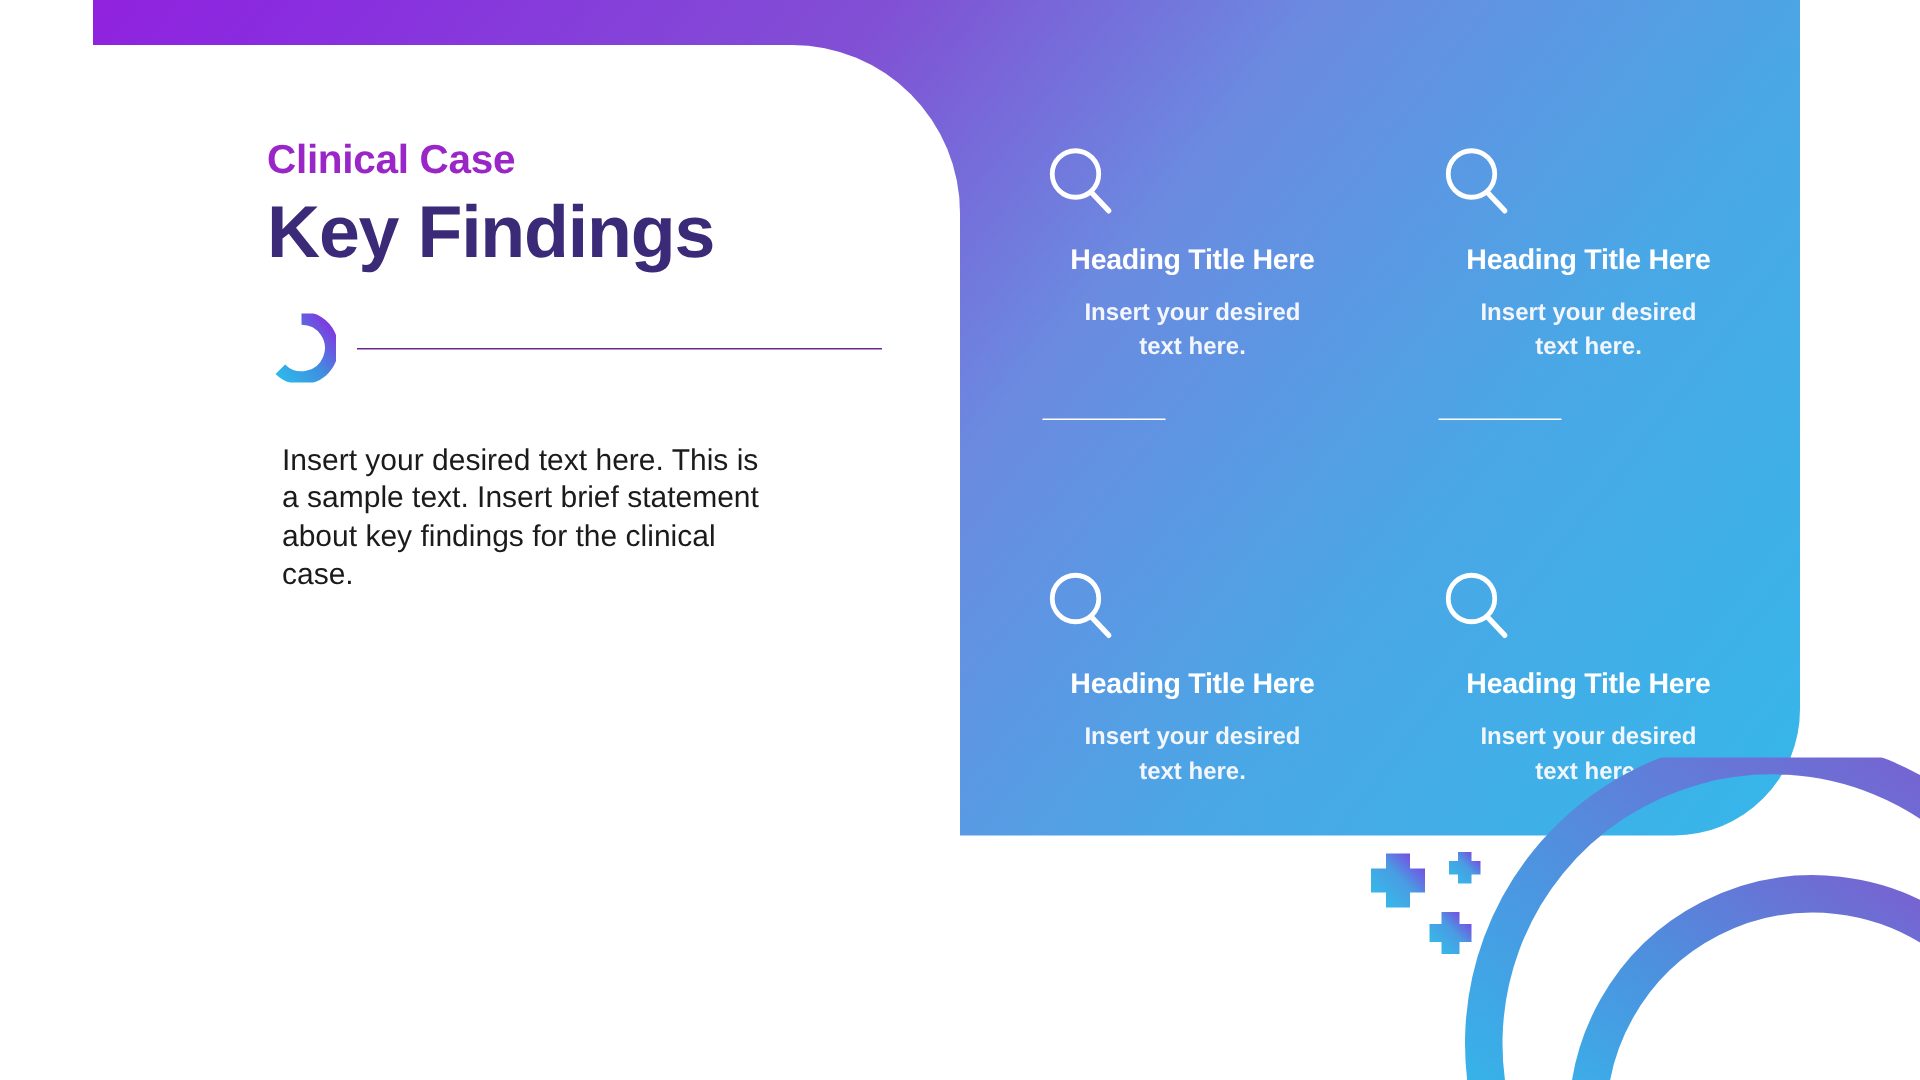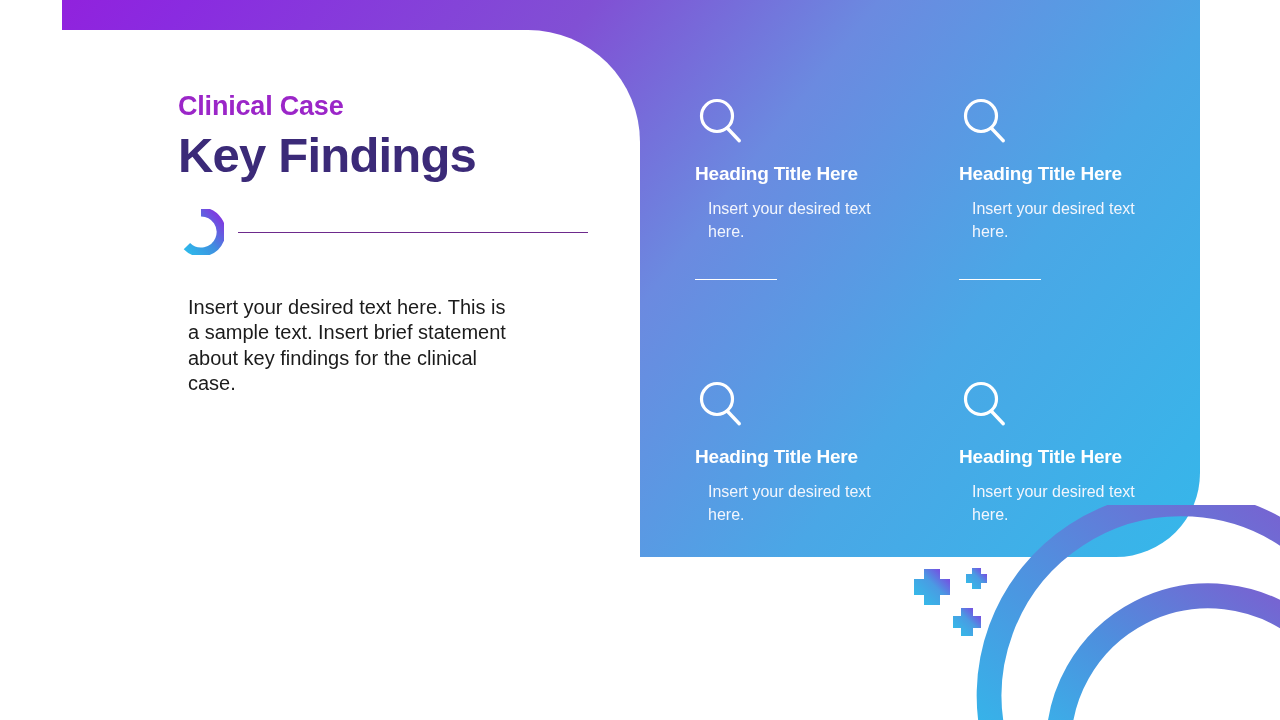--- a/index.html
+++ b/index.html
@@ -49,29 +49,29 @@
   }
 
   .body-text{
     margin:40px 0 0 10px;width:330px;
     font-size:20px;line-height:1.28;color:#1b1b1b;font-weight:400;
   }
 
   
   .cards{position:absolute;left:695px;top:95px;width:470px;}
   .card-row{display:flex;}
-  .card{width:200px;margin-right:64px;position:relative;}
+  .card{width:200px;margin-right:64px;position:relative;text-align:center;}
   .card:last-child{margin-right:0;}
   .card-icon{display:block;width:56px;height:56px;margin-bottom:12px;}
   .card-title{
     font-size:19px;font-weight:bold;color:#ffffff;margin:0 0 8px 0;
     letter-spacing:-0.2px;white-space:nowrap;
   }
   .card-text{
-    font-size:16px;line-height:1.42;color:#f3f6fd;margin:13px;font-weight:400;
+    font-size:16px;line-height:1.42;color:#f3f6fd;margin:13px;font-weight:700;
   }
   .card-underline{
     position:absolute;left:0;bottom:-24px;width:82px;height:1.6px;background:#ffffff;
   }
   .row-gap{height:122px;}
 
   
   .plusses{position:absolute;left:905px;top:560px;width:130px;height:100px;}
   .arcs{position:absolute;left:975px;top:505px;width:330px;height:235px;}
 </style>

